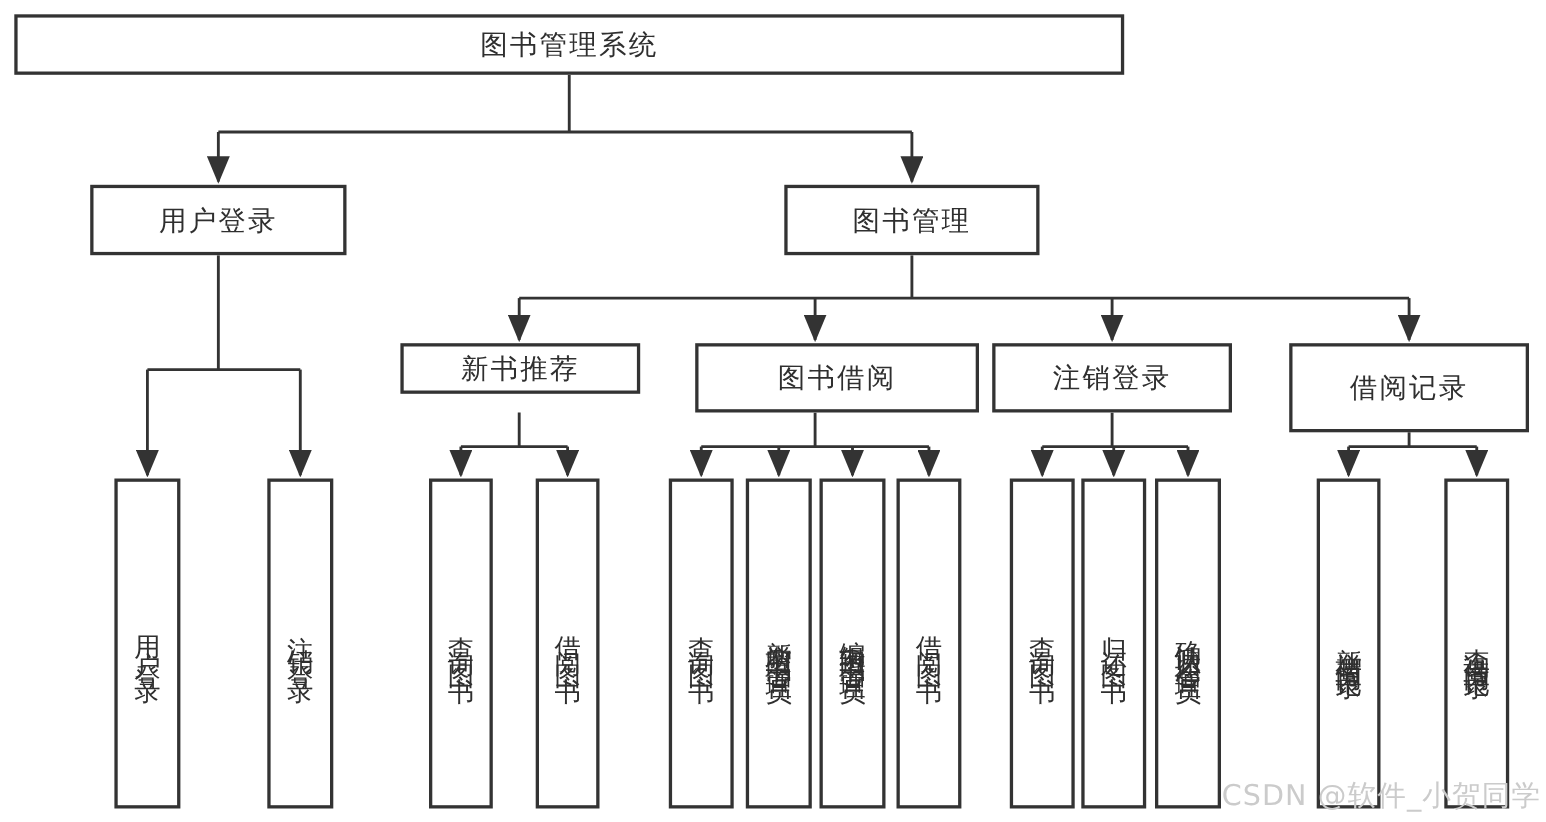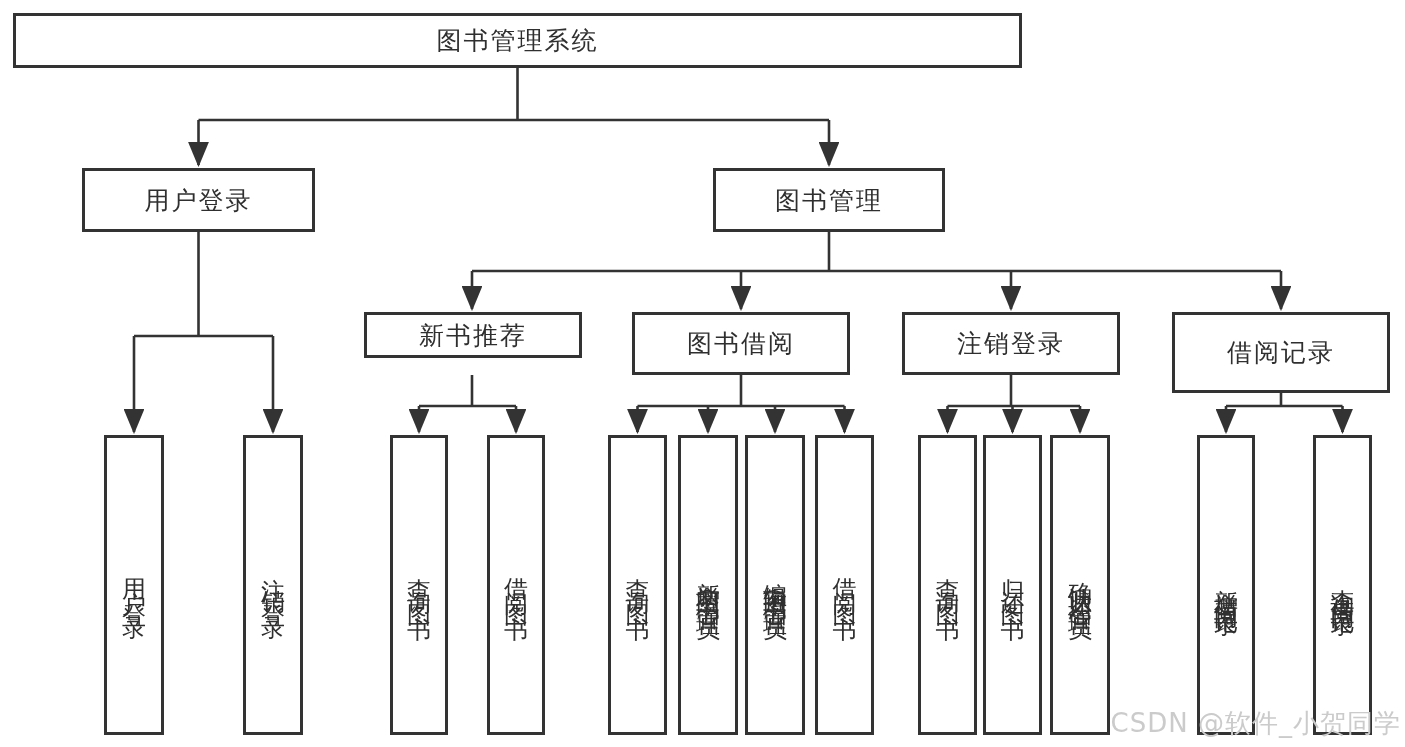--- a/index.html
+++ b/index.html
@@ -117,21 +117,21 @@
   <div class="node head" style="left:82px; top:168px; width:233px; height:64px;">
     <span class="label">用户登录</span>
   </div>
   <div class="node head" style="left:713px; top:168px; width:232px; height:64px;text-align:center;">
     <span class="label">图书管理</span>
   </div>
 
   <div class="node head" style="left:364px; top:312px; width:218px; height:46px;">
     <span class="label">新书推荐</span>
   </div>
-  <div class="node head" style="left:632px; top:312px; width:218px; height:63px;">
+  <div class="node head" style="left:632px; top:312px; width:258px; height:63px;">
     <span class="label">图书借阅</span>
   </div>
   <div class="node head" style="left:902px; top:312px; width:218px; height:63px;">
     <span class="label">注销登录</span>
   </div>
   <div class="node head" style="left:1172px; top:312px; width:218px; height:81px;">
     <span class="label">借阅记录</span>
   </div>
 
   <div class="node leaf" style="left:104px; top:435px; width:60px; height:300px;">

